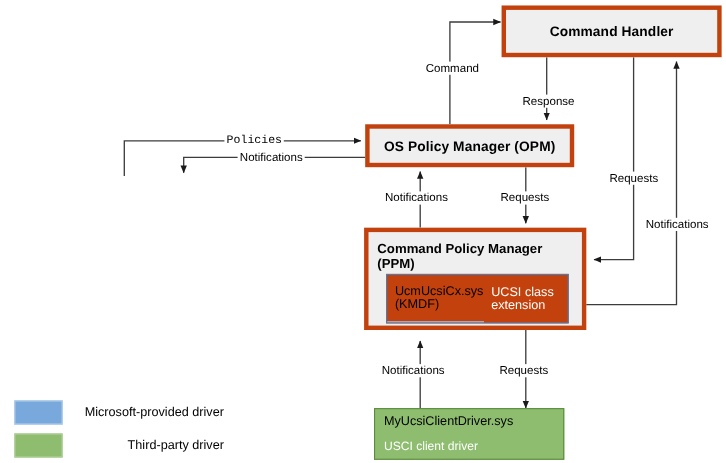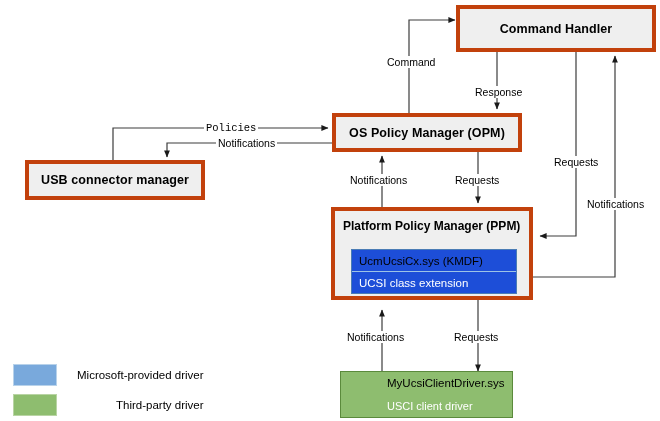--- a/index.html
+++ b/index.html
@@ -49,24 +49,24 @@
   .ppm-title {
     font-size: 12px;
     font-weight: bold;
     color: #000000;
     padding-left: 8px;
     margin-top: 2px;
   }
   .inner-blue {
     position: absolute;
     box-sizing: border-box;
-    background: #1d4ed8;
+    background: #c2410c;
     border: 1px solid #4a7cb5;
     display: flex;
-    flex-direction: column;
+    flex-direction: row;
   }
   .inner-blue .row-a {
     flex: 1;
     display: flex;
     align-items: center;
     padding-left: 7px;
     font-size: 11.5px;
     color: #000000;
     border-bottom: 1px solid #9dc3e6;
   }
@@ -78,21 +78,20 @@
     font-size: 11.5px;
     color: #ffffff;
   }
   .green-box {
     position: absolute;
     box-sizing: border-box;
     background: #8ebd6f;
     border: 1px solid #5b8a3c;
     display: flex;
     flex-direction: column;
-    padding-left: 38px;
   }
   .green-box .row-a {
     flex: 1;
     display: flex;
     align-items: center;
     padding-left: 8px;
     font-size: 11.5px;
     color: #000000;
   }
   .green-box .row-b {
@@ -162,26 +161,23 @@
   </svg>
 
   <div class="box grey-box centered" style="left:456px; top:5px; width:200px; height:47px;">
     <span class="box-title">Command Handler</span>
   </div>
 
   <div class="box grey-box centered" style="left:332px; top:113px; width:190px; height:39px;">
     <span class="box-title">OS Policy Manager (OPM)</span>
   </div>
 
-  <div class="box grey-box centered" style="left:25px; top:160px; width:180px; height:40px;">
-    <span class="box-title">USB connector manager</span>
-  </div>
 
   <div class="box grey-box" style="left:331px; top:207px; width:202px; height:93px;">
-    <span class="ppm-title" style="position:absolute; left:0; top:6px;">Platform Policy Manager (PPM)</span>
+    <span class="ppm-title" style="position:absolute; left:0; top:6px;">Command Policy Manager (PPM)</span>
     <div class="inner-blue" style="left:16px; top:38px; width:166px; height:45px;">
       <div class="row-a">UcmUcsiCx.sys (KMDF)</div>
       <div class="row-b">UCSI class extension</div>
     </div>
   </div>
 
   <div class="green-box" style="left:340px; top:371px; width:173px; height:47px;">
     <div class="row-a">MyUcsiClientDriver.sys</div>
     <div class="row-b">USCI client driver</div>
   </div>

